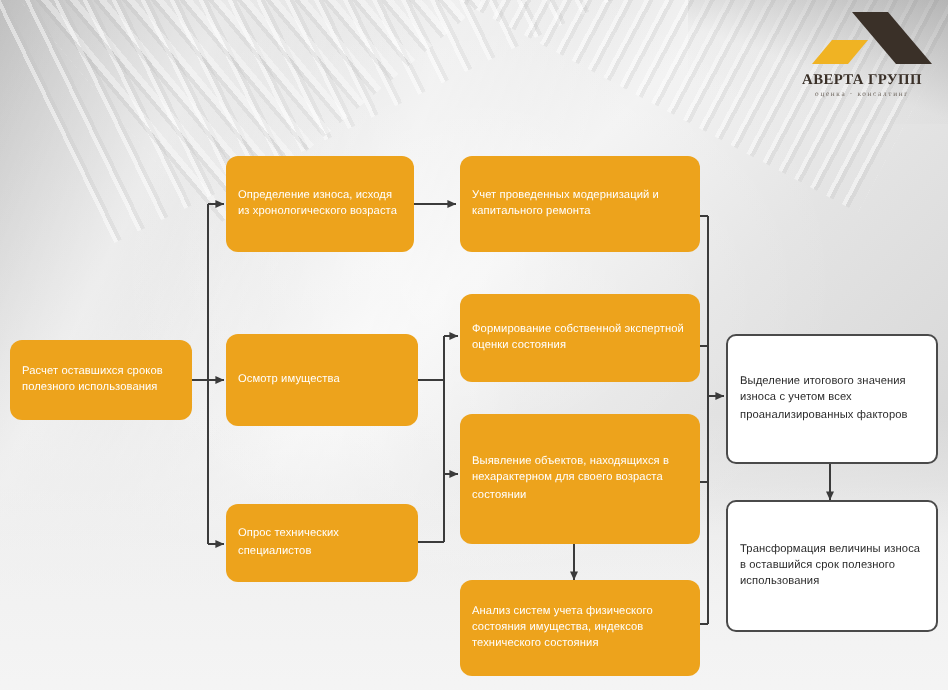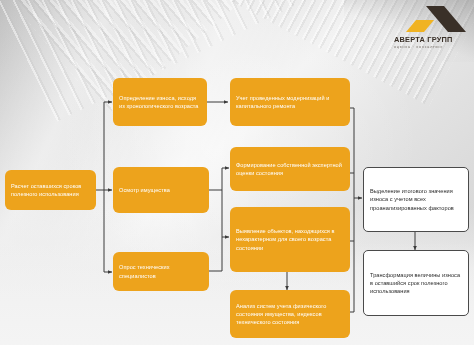--- a/index.html
+++ b/index.html
@@ -92,21 +92,22 @@
                 linear-gradient(180deg, rgba(255,255,255,0) 70%, rgba(245,245,245,.85) 100%);
   }
 
   
   .logo {
     position: absolute;
     right: 6px;
     top: 4px;
     width: 74px;
     height: 52px;
-    text-align: left;
+    text-align: center;
+    font-family: Liberation Serif, serif;
   }
   .logo-mark { position: relative; width: 74px; height: 30px; }
   .logo-name {
     font-size: 7.4px;
     font-weight: bold;
     color: #3a3028;
     letter-spacing: .2px;
     line-height: 9px;
     margin-top: 1px;
     white-space: nowrap;

